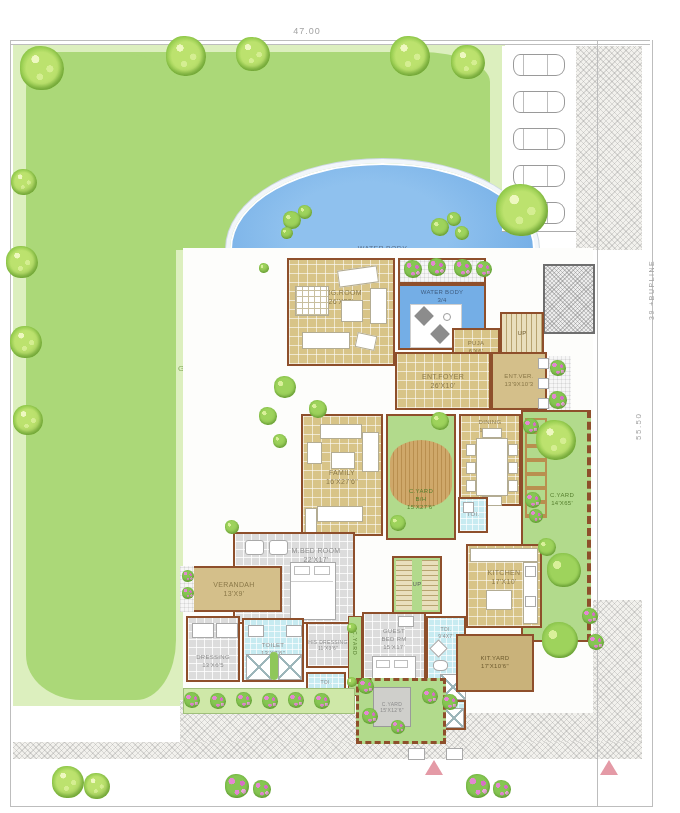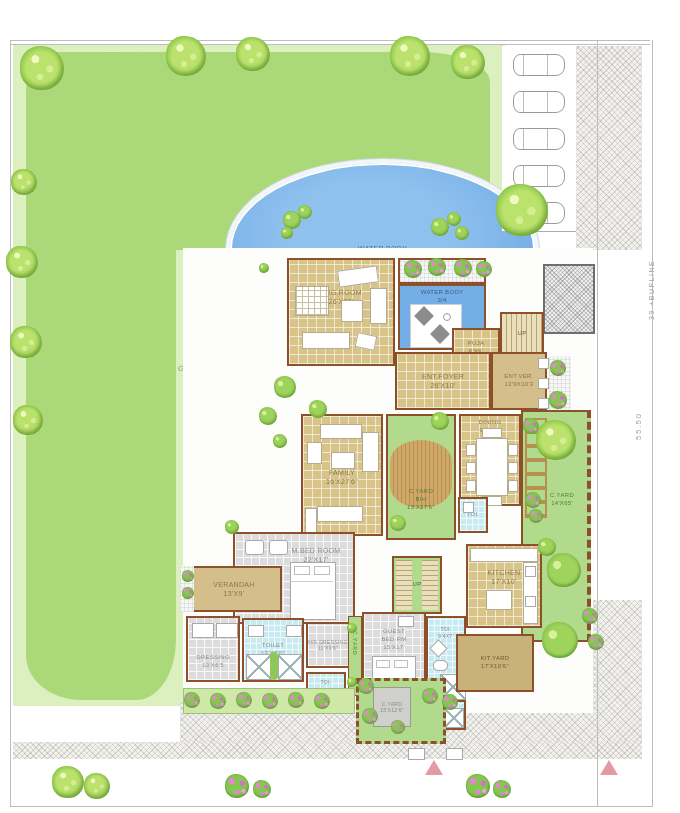--- a/index.html
+++ b/index.html
@@ -91,20 +91,21 @@
   <div class="abs hatch" style="left:446px;top:600px;width:196px;height:158px;"></div>
   <div class="abs hatch" style="left:180px;top:700px;width:462px;height:58px;"></div>
   <div class="abs hatch" style="left:13px;top:742px;width:629px;height:17px;"></div>
 
   <div class="bline" style="left:10px;top:40px;width:640px;height:1px;"></div>
   <div class="bline" style="left:10px;top:44px;width:640px;height:1px;"></div>
   <div class="bline" style="left:10px;top:40px;width:1px;height:766px;"></div>
   <div class="bline" style="left:10px;top:806px;width:643px;height:1px;"></div>
   <div class="bline" style="left:597px;top:40px;width:1px;height:766px;"></div>
   <div class="bline" style="left:652px;top:40px;width:1px;height:766px;"></div>
+  <div class="dimtext" style="left:14px;top:26px;width:586px;text-align:center;">47.00</div>
   <div class="vt" style="left:648px;top:200px;height:120px;font-size:7px;">39 +BUPLINE</div>
   <div class="vt" style="left:634px;top:380px;height:60px;">55.50</div>
 
   <div class="abs" style="left:230px;top:163px;width:305px;height:172px;border-radius:50%;
               background:radial-gradient(ellipse at 45% 40%,#8fc1ee 0 35%,#74aee6 75%,#64a0dc 100%);
               border:2px solid #fff;box-shadow:0 0 0 4px #f2f6fa,0 0 0 5px #cdd8e2;">
     <div class="lbl t-blue" style="font-size:7px;">
         <span>WATER BODY</span>
       </div>
   </div>

